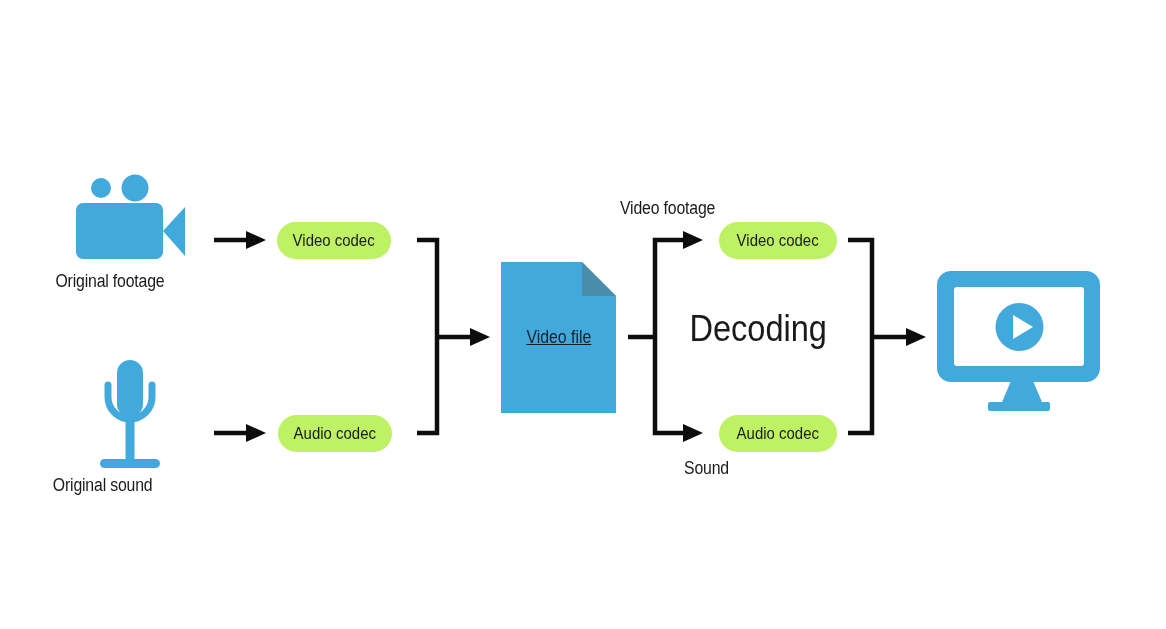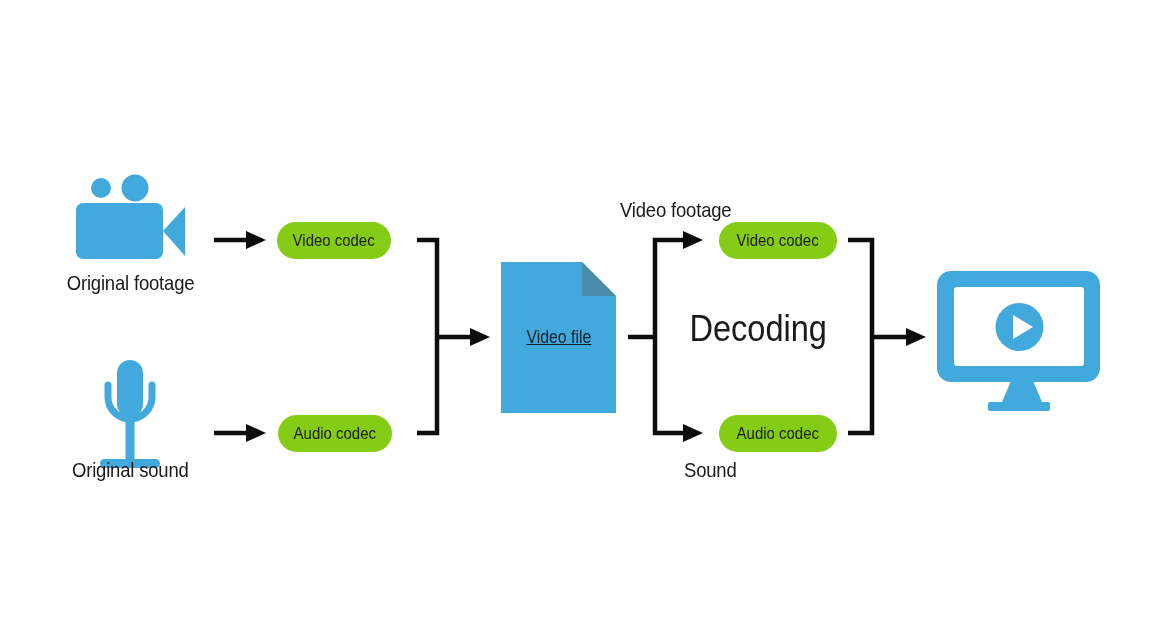--- a/index.html
+++ b/index.html
@@ -1,26 +1,26 @@
 <!DOCTYPE html>
 <html><head>
 <meta charset="utf-8">
 <style>
   html,body{margin:0;padding:0;background:#fff;}
   #canvas{
     position:relative;width:1166px;height:629px;background:#ffffff;
     font-family:"Liberation Sans", sans-serif;color:#1a1a1a;overflow:hidden;
   }
   .abs{position:absolute;}
-  .lbl{font-size:21px;letter-spacing:-0.2px;color:#1a1a1a;white-space:nowrap;}
+  .lbl{font-size:18px;letter-spacing:-0.2px;color:#1a1a1a;white-space:nowrap;}
   .t{display:inline-block;transform:scaleX(0.88);transform-origin:center center;}
   .t-left{display:inline-block;transform:scaleX(0.88);transform-origin:left center;}
-  .center{text-align:center;}
+  .center{text-align:left;}
   .pill{
-    position:absolute;height:37px;border-radius:18.5px;background:#84cc16;
+    position:absolute;height:37px;border-radius:18.5px;background:#bef264;
     display:flex;align-items:center;justify-content:center;
     font-size:17px;color:#1b1b1b;white-space:nowrap;
   }
   .doc{
     position:absolute;left:501px;top:262px;width:115px;height:151px;background:#42a9dd;
     -webkit-clip-path:polygon(0 0,81px 0,115px 34px,115px 151px,0 151px);
     clip-path:polygon(0 0,81px 0,115px 34px,115px 151px,0 151px);
     display:flex;align-items:center;justify-content:center;text-decoration:underline;
   }
   .doc-fold{
@@ -74,21 +74,21 @@
   </div>
 
   <svg class="abs" style="left:98px;top:355px;" width="64" height="114" viewBox="0 0 64 114">
     <g fill="#42a9dd" stroke="none">
       <rect x="19" y="5" width="26" height="57" rx="13"></rect>
       <rect x="2" y="104" width="60" height="9" rx="4.5"></rect>
     </g>
     <path d="M10 30 v12 a22 22 0 0 0 44 0 v-12" stroke="#42a9dd" stroke-width="7" fill="none" stroke-linecap="round"></path>
     <path d="M32 64 V106" stroke="#42a9dd" stroke-width="9" fill="none"></path>
   </svg>
-  <div class="abs lbl center" style="left:46px;top:458px;width:168px;">
+  <div class="abs lbl center" style="left:46px;top:475px;width:168px;">
     <span class="t">Original sound</span>
   </div>
 
   <div class="pill" style="left:277px;top:222px;width:114px;">
     <span class="t">Video codec</span>
   </div>
   <div class="pill" style="left:278px;top:415px;width:114px;">
     <span class="t">Audio codec</span>
   </div>
 

